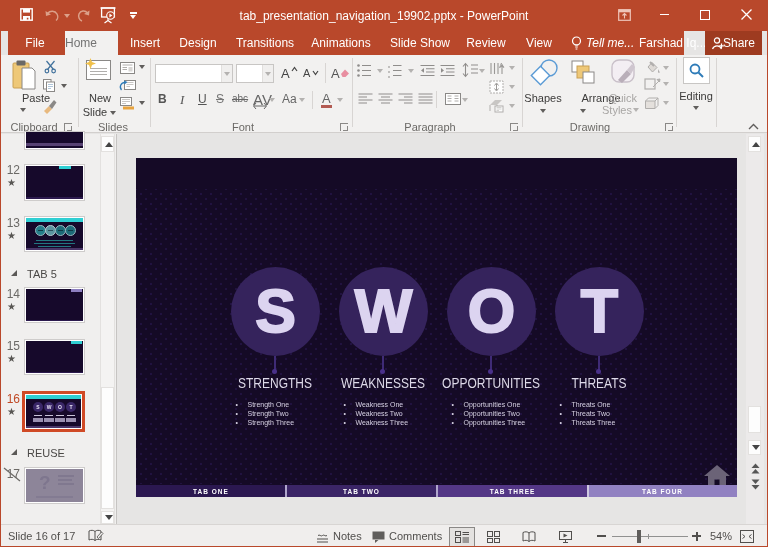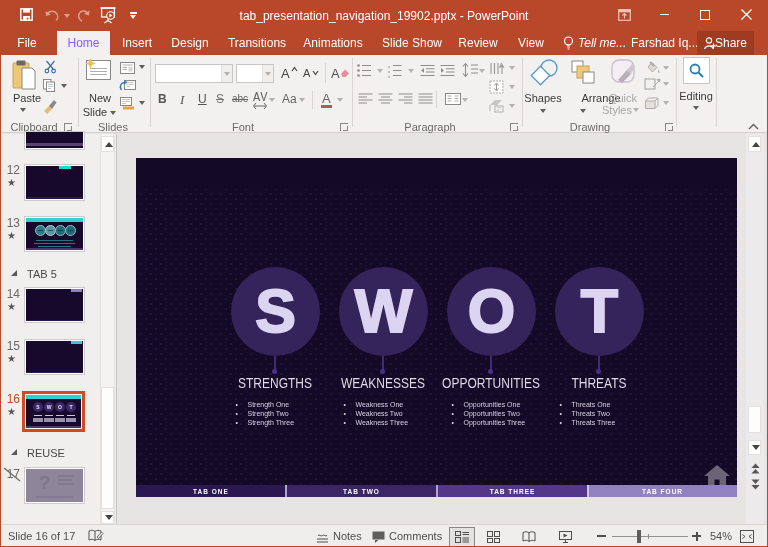--- a/index.html
+++ b/index.html
@@ -5,23 +5,23 @@
   * { margin:0; padding:0; box-sizing:border-box; }
   html,body { width:768px; height:547px; overflow:hidden; }
   body { font-family:"Liberation Sans", sans-serif; }
   #win { position:absolute; top:0; left:0; width:768px; height:547px; background:#e6e5e4; }
   .abs { position:absolute; }
   svg { position:absolute; overflow:visible; }
   
   #titlebar { position:absolute; top:0; left:0; width:768px; height:31px; background:#b9482b; }
   #title { position:absolute; top:9px; left:0; width:768px; text-align:center; color:#fff; font-size:12px; }
   
-  #tabrow { position:absolute; top:31px; left:0; width:768px; height:24px; background:#b9482b; }
+  #tabrow { position:absolute; top:31px; left:8px; width:676px; height:24px; background:#b9482b; }
   .rtab { position:absolute; top:0; height:24px; line-height:24px; color:#fff; font-size:12px; text-align:center; white-space:nowrap; }
-  #hometab { position:absolute; top:0; left:57px; width:53px; height:24px; background:#f2f1f0; color:#8b5cf6; font-size:12px; text-align:center; line-height:24px; }
+  #hometab { position:absolute; top:0; left:57px; width:53px; height:24px; background:#f2f1f0; color:#737373; font-size:12px; text-align:left; line-height:24px; }
   
   #ribbon { position:absolute; top:55px; left:0; width:768px; height:78px; background:#f2f1f0; border-bottom:1px solid #d2cfcd; }
   .gsep { position:absolute; top:3px; width:1px; height:69px; background:#d8d5d3; }
   .glabel { position:absolute; top:66px; font-size:11px; color:#6b6966; text-align:center; }
   .launcher { position:absolute; top:68px; width:8px; height:8px; border-left:1px solid #8a8886; border-top:1px solid #8a8886; }
   .launcher:after { content:""; position:absolute; left:2px; top:2px; width:4px; height:4px; border-right:1px solid #8a8886; border-bottom:1px solid #8a8886; }
   .btxt { position:absolute; font-size:11px; color:#3b3a39; text-align:center; }
   .gtxt { position:absolute; font-size:11px; color:#a8a6a4; text-align:center; }
   .darr { position:absolute; width:0; height:0; border-left:3px solid transparent; border-right:3px solid transparent; border-top:4px solid #605e5c; }
   .darr.dis { border-top-color:#b4b2b0; }
@@ -154,21 +154,21 @@
 
     <svg style="left:748px;top:68px;" width="11" height="7" viewBox="0 0 11 7">
       <path d="M1 6 L5.5 1.5 L10 6" fill="none" stroke="#605e5c" stroke-width="1.4"></path>
     </svg>
 
     <svg style="left:12px;top:5px;" width="24" height="30" viewBox="0 0 24 30">
       <rect x="1" y="3" width="16" height="25" rx="1" fill="#eec878" stroke="#caa052" stroke-width="1"></rect>
       <rect x="4.5" y="0.5" width="9" height="5" rx="1" fill="#6b6966"></rect>
       <path d="M10 8 L20 8 L23 11 V29 H10 Z" fill="#fff" stroke="#8a8886" stroke-width="1"></path>
     </svg>
-    <div class="btxt" style="left:5px;top:37px;width:44px;">Paste</div>
+    <div class="btxt" style="left:14px;top:37px;width:44px;">Paste</div>
     <div class="darr" style="left:20px;top:53px;"></div>
     <svg style="left:44px;top:5px;" width="13" height="13" viewBox="0 0 13 13">
       <path d="M2.5 1 L9.5 9.5 M10.5 1 L3.5 9.5" stroke="#41719c" stroke-width="1.2" fill="none"></path>
       <circle cx="2.9" cy="11" r="1.8" fill="none" stroke="#41719c" stroke-width="1.2"></circle>
       <circle cx="9.6" cy="11" r="1.8" fill="none" stroke="#41719c" stroke-width="1.2"></circle>
     </svg>
     <svg style="left:43px;top:24px;" width="12" height="13" viewBox="0 0 12 13">
       <rect x="0.5" y="0.5" width="7.5" height="9.5" fill="#fff" stroke="#8a8886"></rect>
       <rect x="3.5" y="3" width="8" height="9.5" fill="#fff" stroke="#8a8886"></rect>
       <path d="M5 5.5 H10 M5 7.5 H10 M5 9.5 H8" stroke="#9cb8d0" stroke-width="0.8"></path>
@@ -223,21 +223,21 @@
     <div class="abs" style="left:325px;top:8px;width:1px;height:20px;background:#d8d5d3;"></div>
     <div class="fbtn" style="left:331px;top:11px;font-size:13px;color:#555;">A</div>
     <svg style="left:340px;top:13px;" width="10" height="9" viewBox="0 0 10 9">
         <path d="M1 6 L5 1.5 L9 5.5 L5.5 9 L2.5 9 Z" fill="#e88ea0"></path>
       </svg>
     <div class="fbtn" style="left:158px;top:37px;font-weight:bold;color:#555;">B</div>
     <div class="fbtn" style="left:180px;top:37px;font-style:italic;font-family:'Liberation Serif',serif;font-size:13px;color:#555;">I</div>
     <div class="fbtn" style="left:198px;top:37px;text-decoration:underline;color:#555;">U</div>
     <div class="fbtn" style="left:216px;top:37px;text-decoration:line-through;color:#777;">S</div>
     <div class="fbtn" style="left:232px;top:38px;font-size:10px;text-decoration:line-through;color:#666;">abc</div>
-    <div class="fbtn" style="left:253px;top:36px;font-size:12px;color:#666;font-family:Liberation Mono, monospace;">AV</div>
+    <div class="fbtn" style="left:253px;top:36px;font-size:15px;color:#666;">AV</div>
     <svg style="left:253px;top:48px;" width="14" height="6" viewBox="0 0 14 6">
         <path d="M3 0 L0.5 3 L3 6 M11 0 L13.5 3 L11 6 M1 3 H13" fill="none" stroke="#666" stroke-width="1"></path>
       </svg>
     <div class="darr dis" style="left:269px;top:43px;"></div>
     <div class="fbtn" style="left:282px;top:37px;font-size:12px;color:#666;">Aa</div>
     <div class="darr dis" style="left:299px;top:43px;"></div>
     <div class="abs" style="left:312px;top:36px;width:1px;height:18px;background:#d8d5d3;"></div>
     <div class="fbtn" style="left:322px;top:36px;font-size:13px;color:#666;">A</div>
     <div class="abs" style="left:321px;top:50px;width:11px;height:3px;background:#b25a52;"></div>
     <div class="darr dis" style="left:337px;top:43px;"></div>

